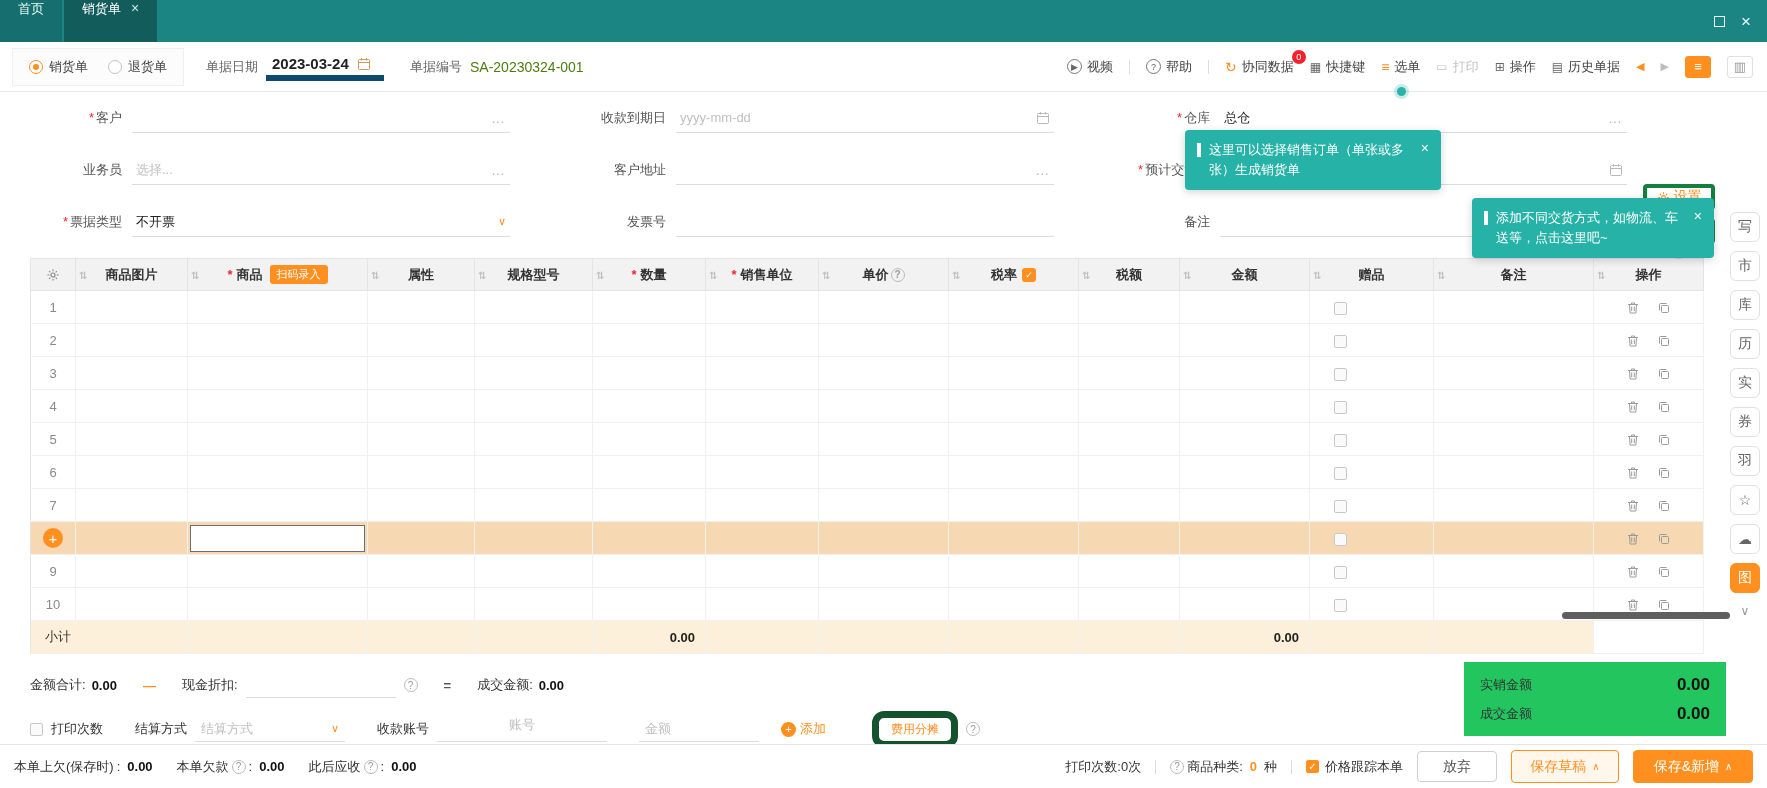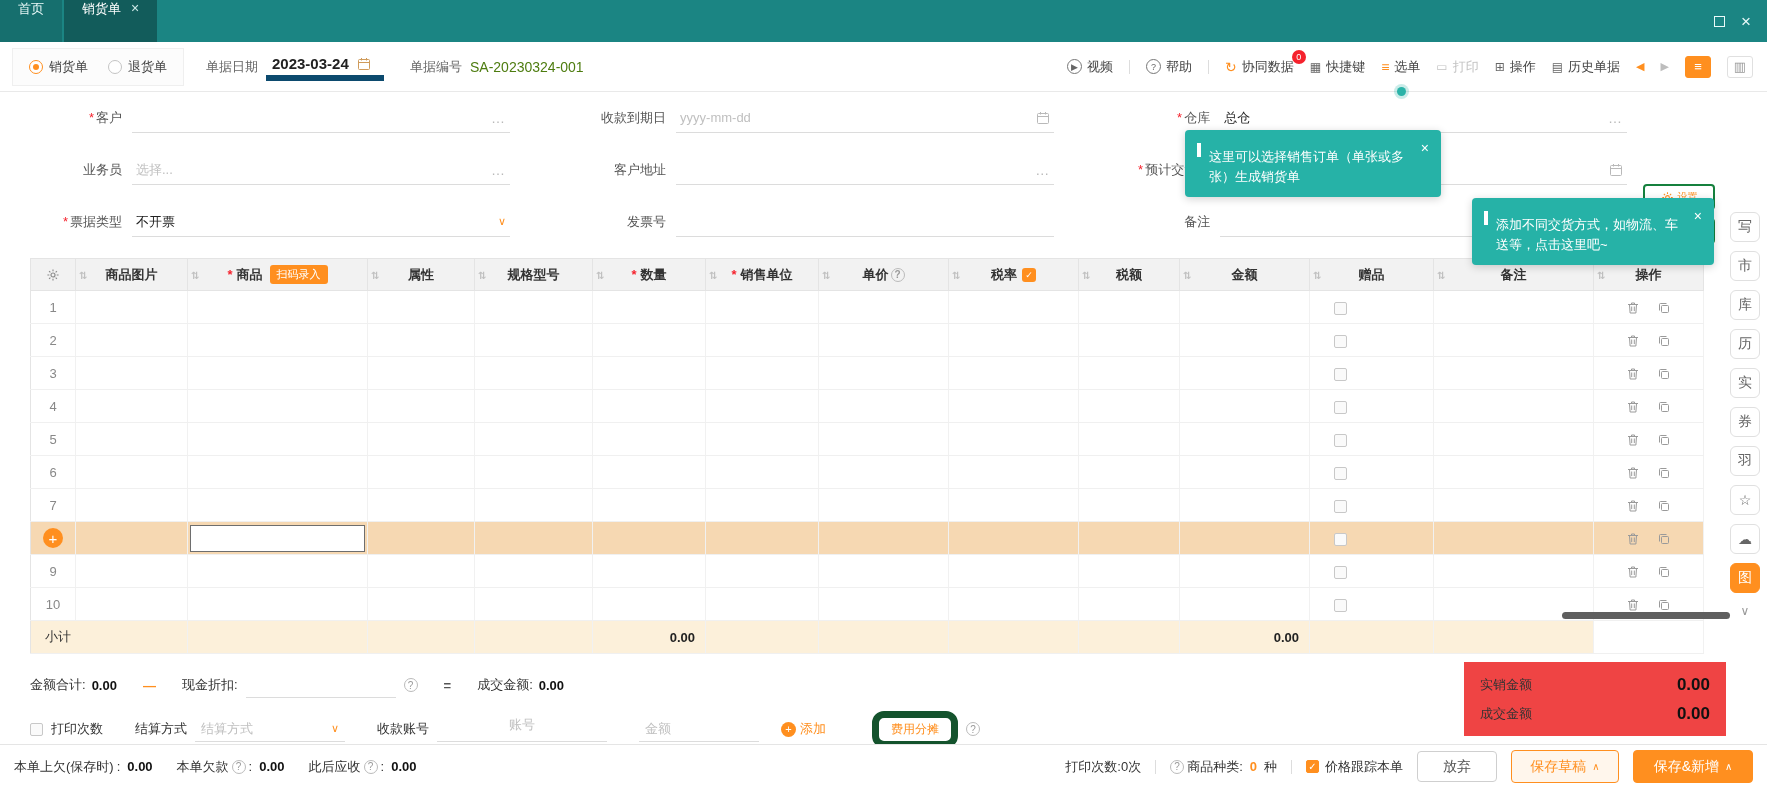--- a/index.html
+++ b/index.html
@@ -56,27 +56,27 @@
   .field { display:flex; align-items:center; height:32px; }
   .flabel { width:92px; text-align:right; color:#555; margin-right:10px; flex:none; white-space:nowrap; }
   .req { color:#f5222d; font-style:normal; margin-right:2px; }
   .fctrl { flex:1; display:flex; align-items:center; border-bottom:1px solid #dcdcdc; height:30px; padding:0 4px; gap:6px; min-width:0; }
   .fval { color:#222; }
   .fph { color:#c0c0c0; }
   .fsuffix { margin-left:auto; color:#b9b9b9; flex:none; display:inline-flex; align-items:center; }
   .ellipsis { font-size:14px; letter-spacing:1px; color:#b9b9b9; }
   .chev { color:#ff8f1f; font-size:11px; }
   .side-btns { position:absolute; right:52px; top:92px; display:flex; flex-direction:column; gap:8px; z-index:15; }
-  .obtn { width:72px; height:26px; border:2px solid #15803d; color:#ff8f1f; background:#fff; border-radius:4px; display:flex; align-items:center; justify-content:center; gap:4px; font-size:10px; cursor:pointer; position:relative; }
+  .obtn { width:72px; height:26px; border:4px solid #15803d; color:#ff8f1f; background:#fff; border-radius:4px; display:flex; align-items:center; justify-content:center; gap:4px; font-size:14px; cursor:pointer; position:relative; }
   .logi-dot { position:absolute; left:50%; transform:translateX(-50%); bottom:-16px; width:9px; height:9px; border-radius:50%; background:#2bb3a8; box-shadow:0 0 0 3px rgba(43,179,168,.25); }
 
   
   .tooltip { position:absolute; background:#26b2a7; color:#fff; border-radius:4px; padding:10px 12px; display:flex; gap:8px; font-size:13px; line-height:1.55; z-index:25; box-shadow:0 2px 8px rgba(0,0,0,.18); }
   .tooltip .tbar { width:4px; height:14px; background:#fff; margin-top:3px; flex:none; }
-  .tooltip .ttext { flex:1;margin-top:7px; }
+  .tooltip .ttext { flex:1; }
   .tooltip .tclose { flex:none; cursor:pointer; font-size:14px; line-height:1.2; }
   .tt1 { left:1185px; top:130px; width:256px; }
   .tt2 { left:1472px; top:198px; width:242px; }
 
   
   .table-wrap { position:relative; margin:2px 30px 0; flex:none; }
   table.grid { border-collapse:collapse; table-layout:fixed; width:1673px; border:1px solid #e4e4e4; }
   .grid th { height:32px; background:#f2f2f2; border-right:1px solid #e4e4e4; border-bottom:1px solid #e4e4e4; font-weight:700; font-size:13px; color:#333; position:relative; }
   .hcell-inner { display:flex; align-items:center; justify-content:center; gap:2px; }
   .sorter { position:absolute; left:3px; top:50%; transform:translateY(-50%); color:#c0c0c0; font-size:10px; cursor:pointer; }
@@ -110,21 +110,21 @@
   .qcirc { display:inline-flex; width:14px; height:14px; border:1px solid #bbb; border-radius:50%; color:#999; font-size:10px; align-items:center; justify-content:center; flex:none; cursor:pointer; }
   .payment-row { display:flex; align-items:center; margin:14px 30px 0; height:30px; flex:none; gap:8px; }
   .pay-gap { width:16px; flex:none; }
   .sel-box { width:150px; }
   .acct-box { width:170px;flex-direction:column; }
   .amt-box { width:120px; }
   .add-link { display:flex; align-items:center; gap:4px; color:#ff8f1f; cursor:pointer; margin-left:14px; }
   .plus-circ { display:inline-flex; width:15px; height:15px; border-radius:50%; background:#ff8f1f; color:#fff; font-size:11px; align-items:center; justify-content:center; }
   .fee-btn { border:7px solid #14532d; color:#ff8f1f; border-radius:12px; padding:3px 12px; font-size:12px; background:#fff; cursor:pointer; margin-left:38px; }
 
-  .totals-panel { position:absolute; right:41px; bottom:52px; width:262px; background:#ef4444; padding:8px 16px; z-index:3; }
+  .totals-panel { position:absolute; right:41px; bottom:52px; width:262px; background:#22c55e; padding:8px 16px; z-index:3; }
   .tp-row { display:flex; align-items:center; justify-content:space-between; height:29px; }
   .tp-val { font-size:17px; font-weight:700; color:#111; }
 
   
   .statusbar { margin-top:auto; height:44px; border-top:1px solid #e5e5e5; display:flex; align-items:center; padding:0 14px; gap:24px; flex:none; background:#fff; }
   .sb-item { display:flex; align-items:center; gap:3px; color:#333; white-space:nowrap; }
   .sb-val { font-weight:700; color:#111; margin-left:4px; }
   .sb-right { margin-left:auto; display:flex; align-items:center; gap:14px; }
   .sb-sep { width:1px; height:14px; background:#ddd; }
   .kinds-val { color:#ff8f1f; font-weight:700; margin:0 4px; }

